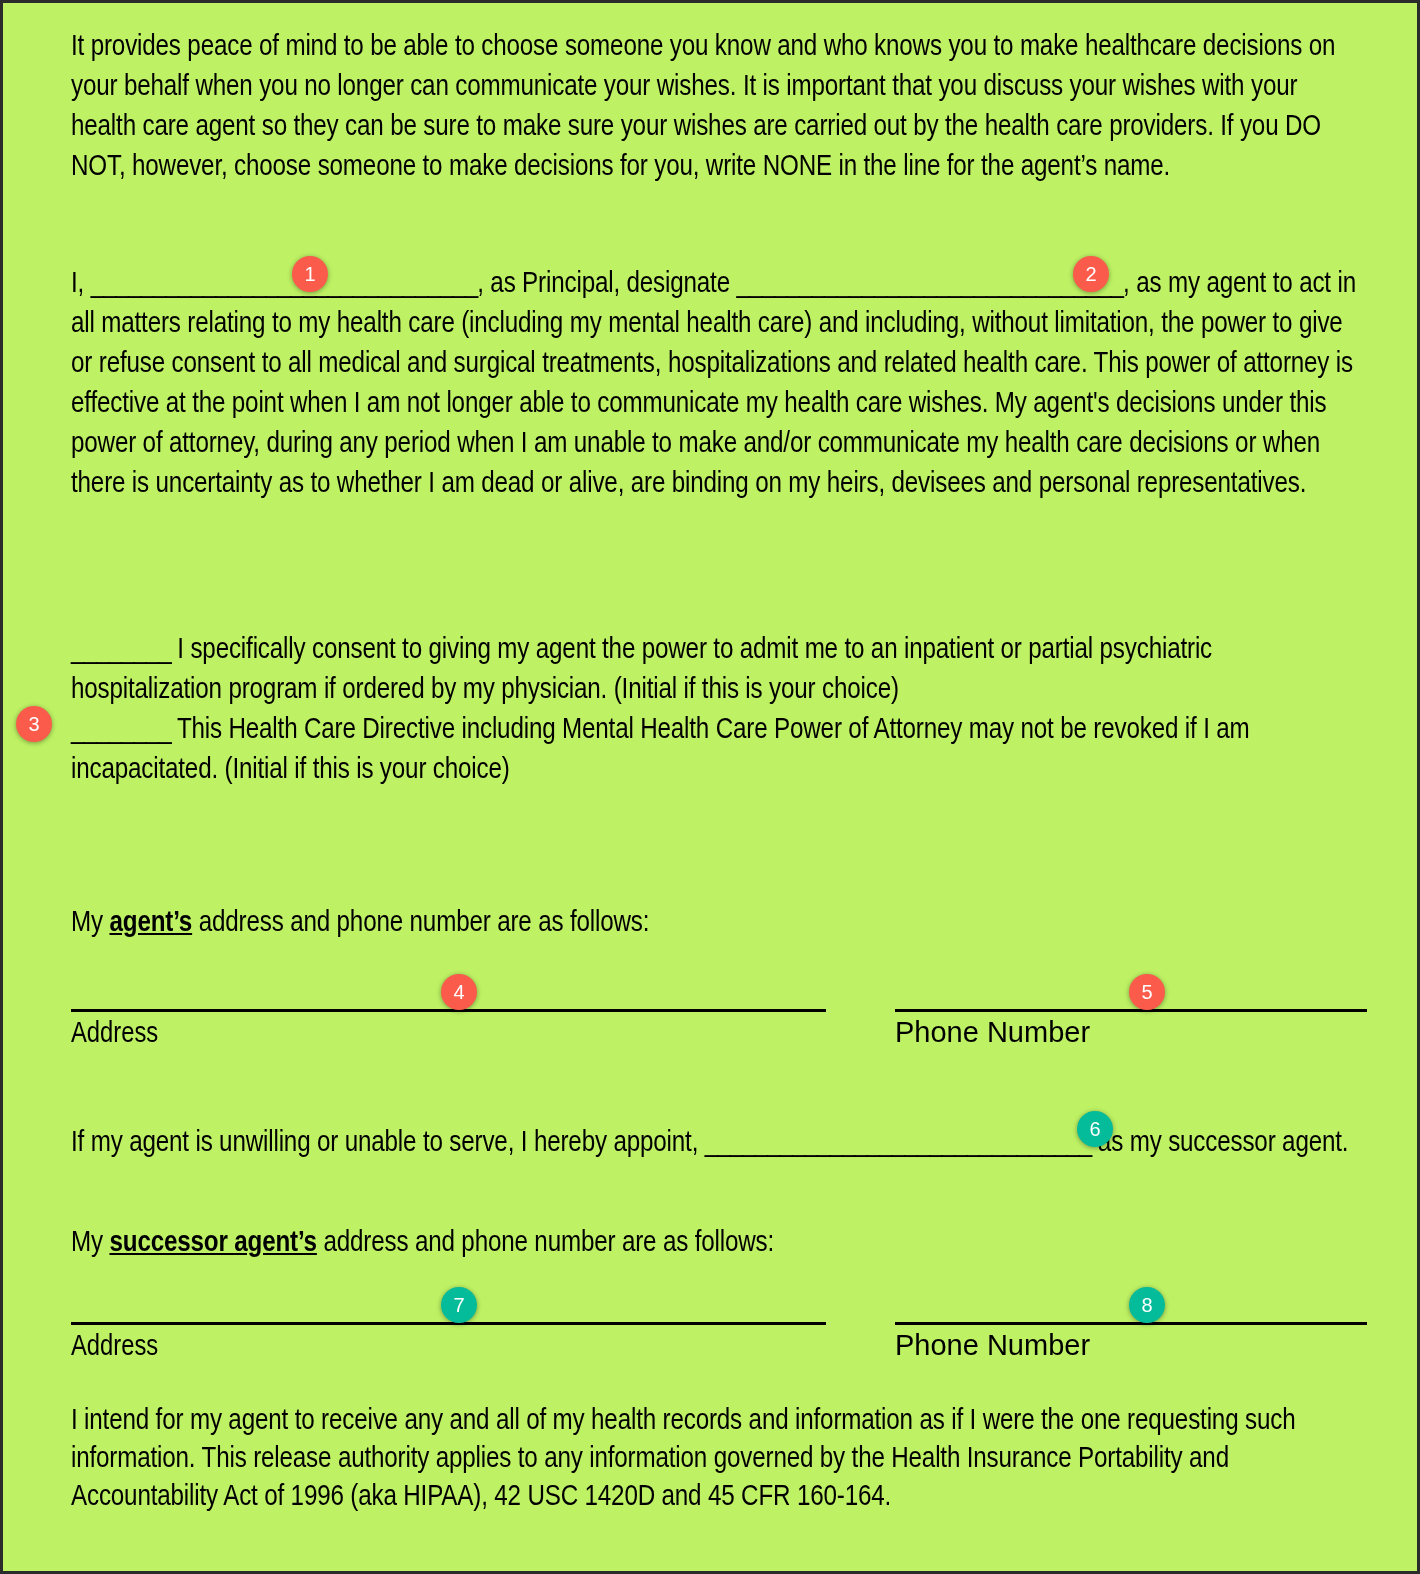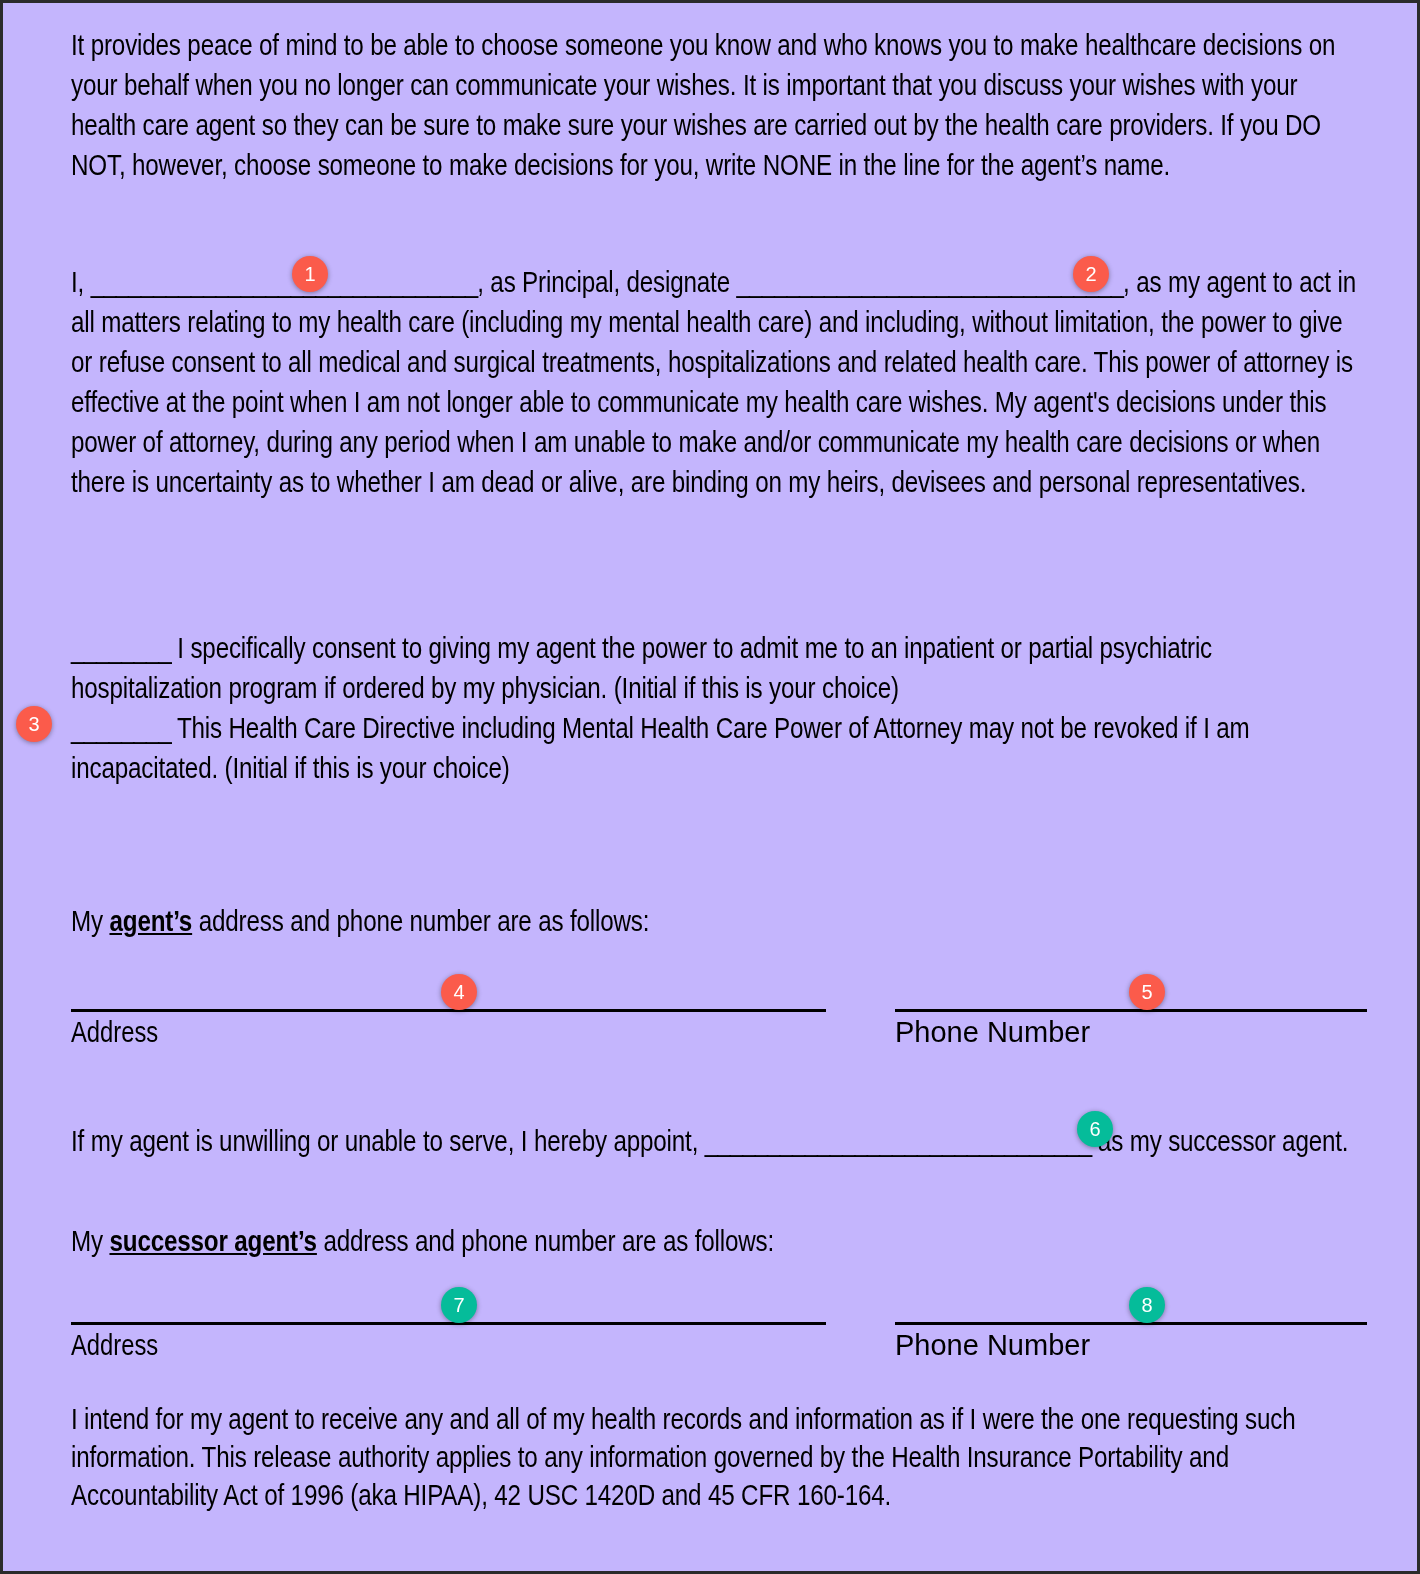--- a/index.html
+++ b/index.html
@@ -8,21 +8,21 @@
     background: #ffffff;
   }
   body {
     font-family: "Liberation Sans", sans-serif;
   }
   #page {
     position: relative;
     width: 1420px;
     height: 1574px;
     box-sizing: border-box;
-    background: #c4b5fd;
+    background: #bef264;
     border: 3px solid #2b2b2b;
     overflow: hidden;
   }
   #doc {
     position: absolute;
     left: 68px;
     top: 0px;
     width: 1296px;
     height: 100%;
   }

